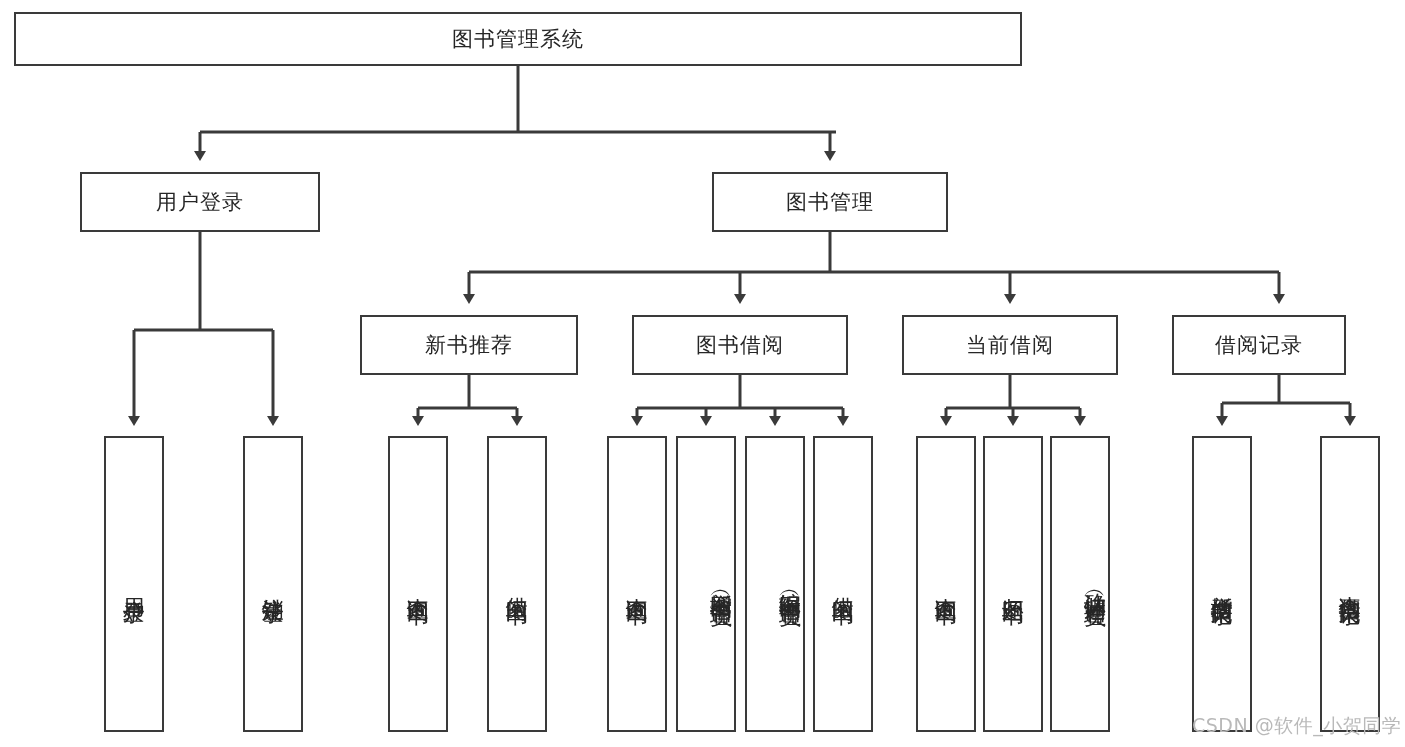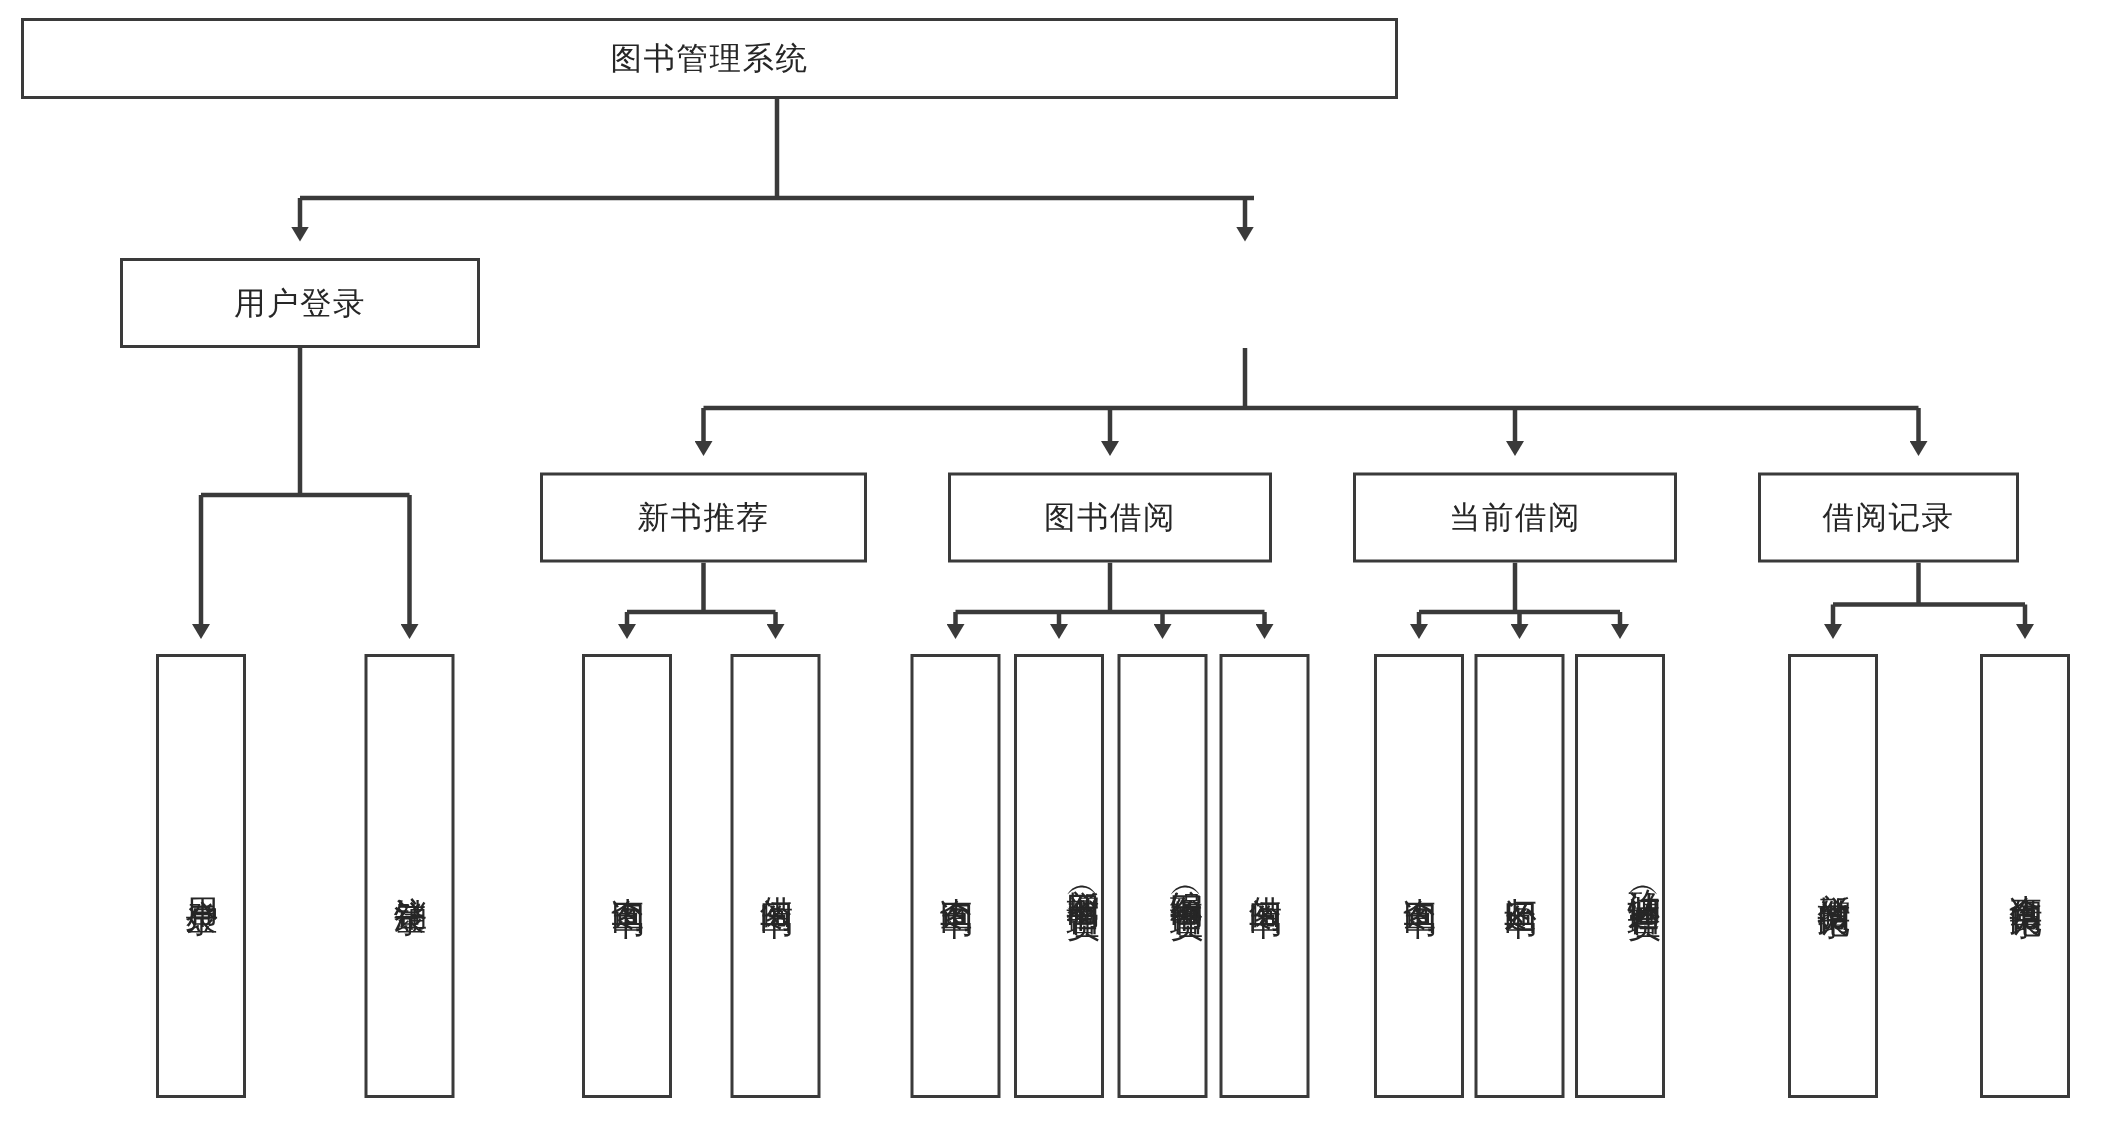--- a/index.html
+++ b/index.html
@@ -116,26 +116,29 @@
       <path d="M1013,408 L1013,417" marker-end="url(#arrow)"></path>
       <path d="M1080,408 L1080,417" marker-end="url(#arrow)"></path>
 
       <path d="M1279,375 L1279,403"></path>
       <path d="M1222,403 L1350,403"></path>
       <path d="M1222,403 L1222,417" marker-end="url(#arrow)"></path>
       <path d="M1350,403 L1350,417" marker-end="url(#arrow)"></path>
     </g>
   </svg>
 
-  <div class="node node-root" style="left:14px; top:12px; width:918px; height:54px;">
+  <div class="node node-root" style="left:14px; top:12px; width:1008px; height:54px;">
     <span>图书管理系统</span>
   </div>
 
   <div class="node node-h" style="left:80px; top:172px; width:240px; height:60px;">
     <span>用户登录</span>
+  </div>
+  <div class="node node-h" style="left:712px; top:172px; width:236px; height:60px;">
+    <span>图书管理</span>
   </div>
 
   <div class="node node-h" style="left:360px; top:315px; width:218px; height:60px;text-align:center;">
     <span>新书推荐</span>
   </div>
   <div class="node node-h" style="left:632px; top:315px; width:216px; height:60px;">
     <span>图书借阅</span>
   </div>
   <div class="node node-h" style="left:902px; top:315px; width:216px; height:60px;">
     <span>当前借阅</span>
@@ -177,14 +180,15 @@
   <div class="node node-v" style="left:1050px; top:436px; width:60px; height:296px;">
     <span>确认归还（管理员）</span>
   </div>
   <div class="node node-v align-center" style="left:1192px; top:436px; width:60px; height:296px;">
     <span>新增借阅记录</span>
   </div>
   <div class="node node-v align-center" style="left:1320px; top:436px; width:60px; height:296px;">
     <span>查询借阅记录</span>
   </div>
 
+  <div class="watermark" style="left:1192px; top:713px;">CSDN @软件_小贺同学</div>
 
 </div>
 
 </body></html>

